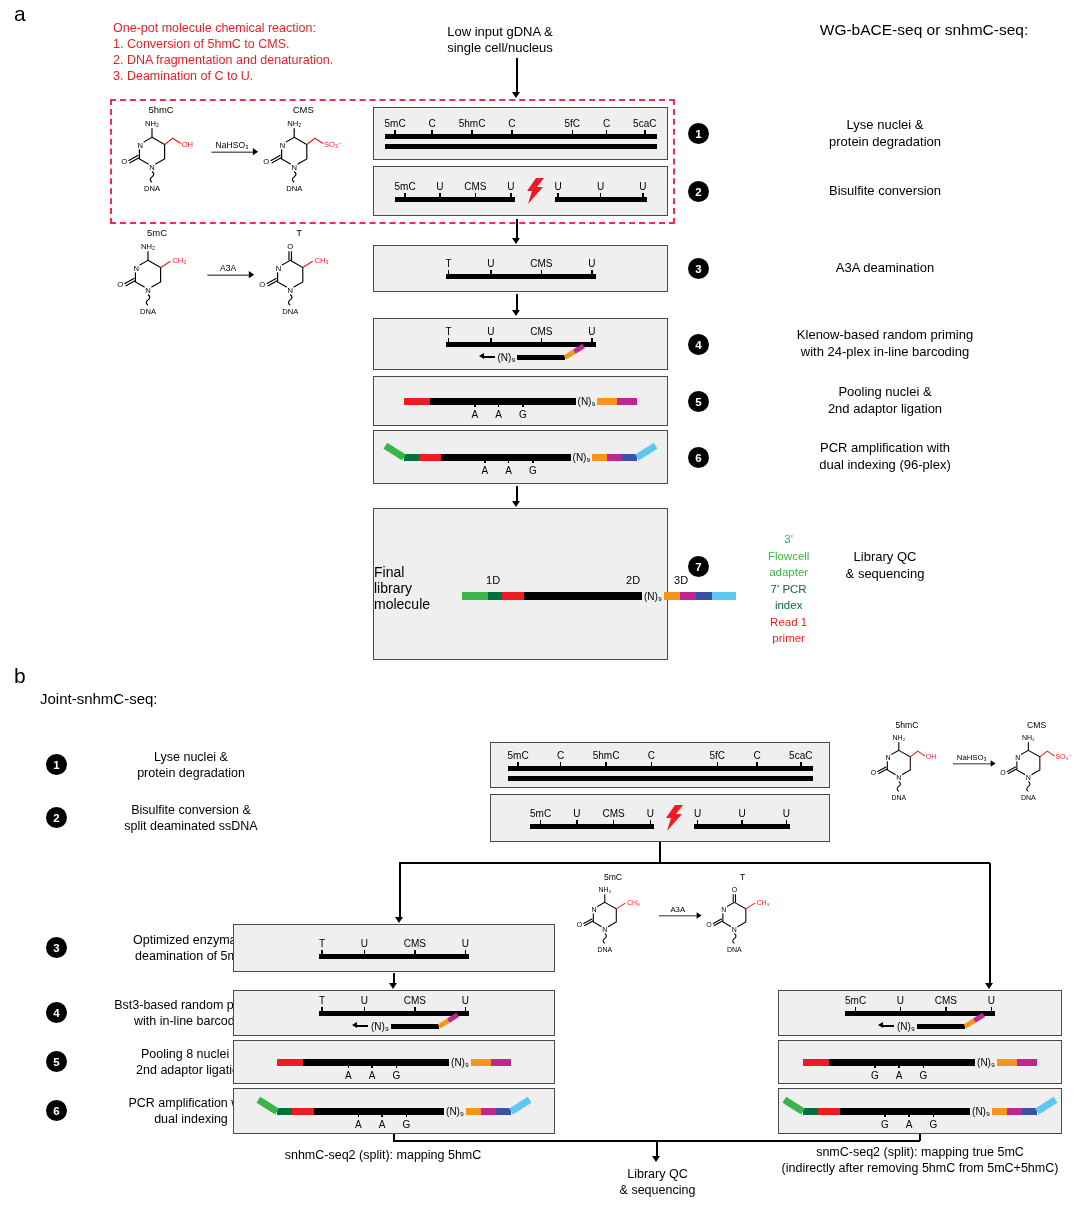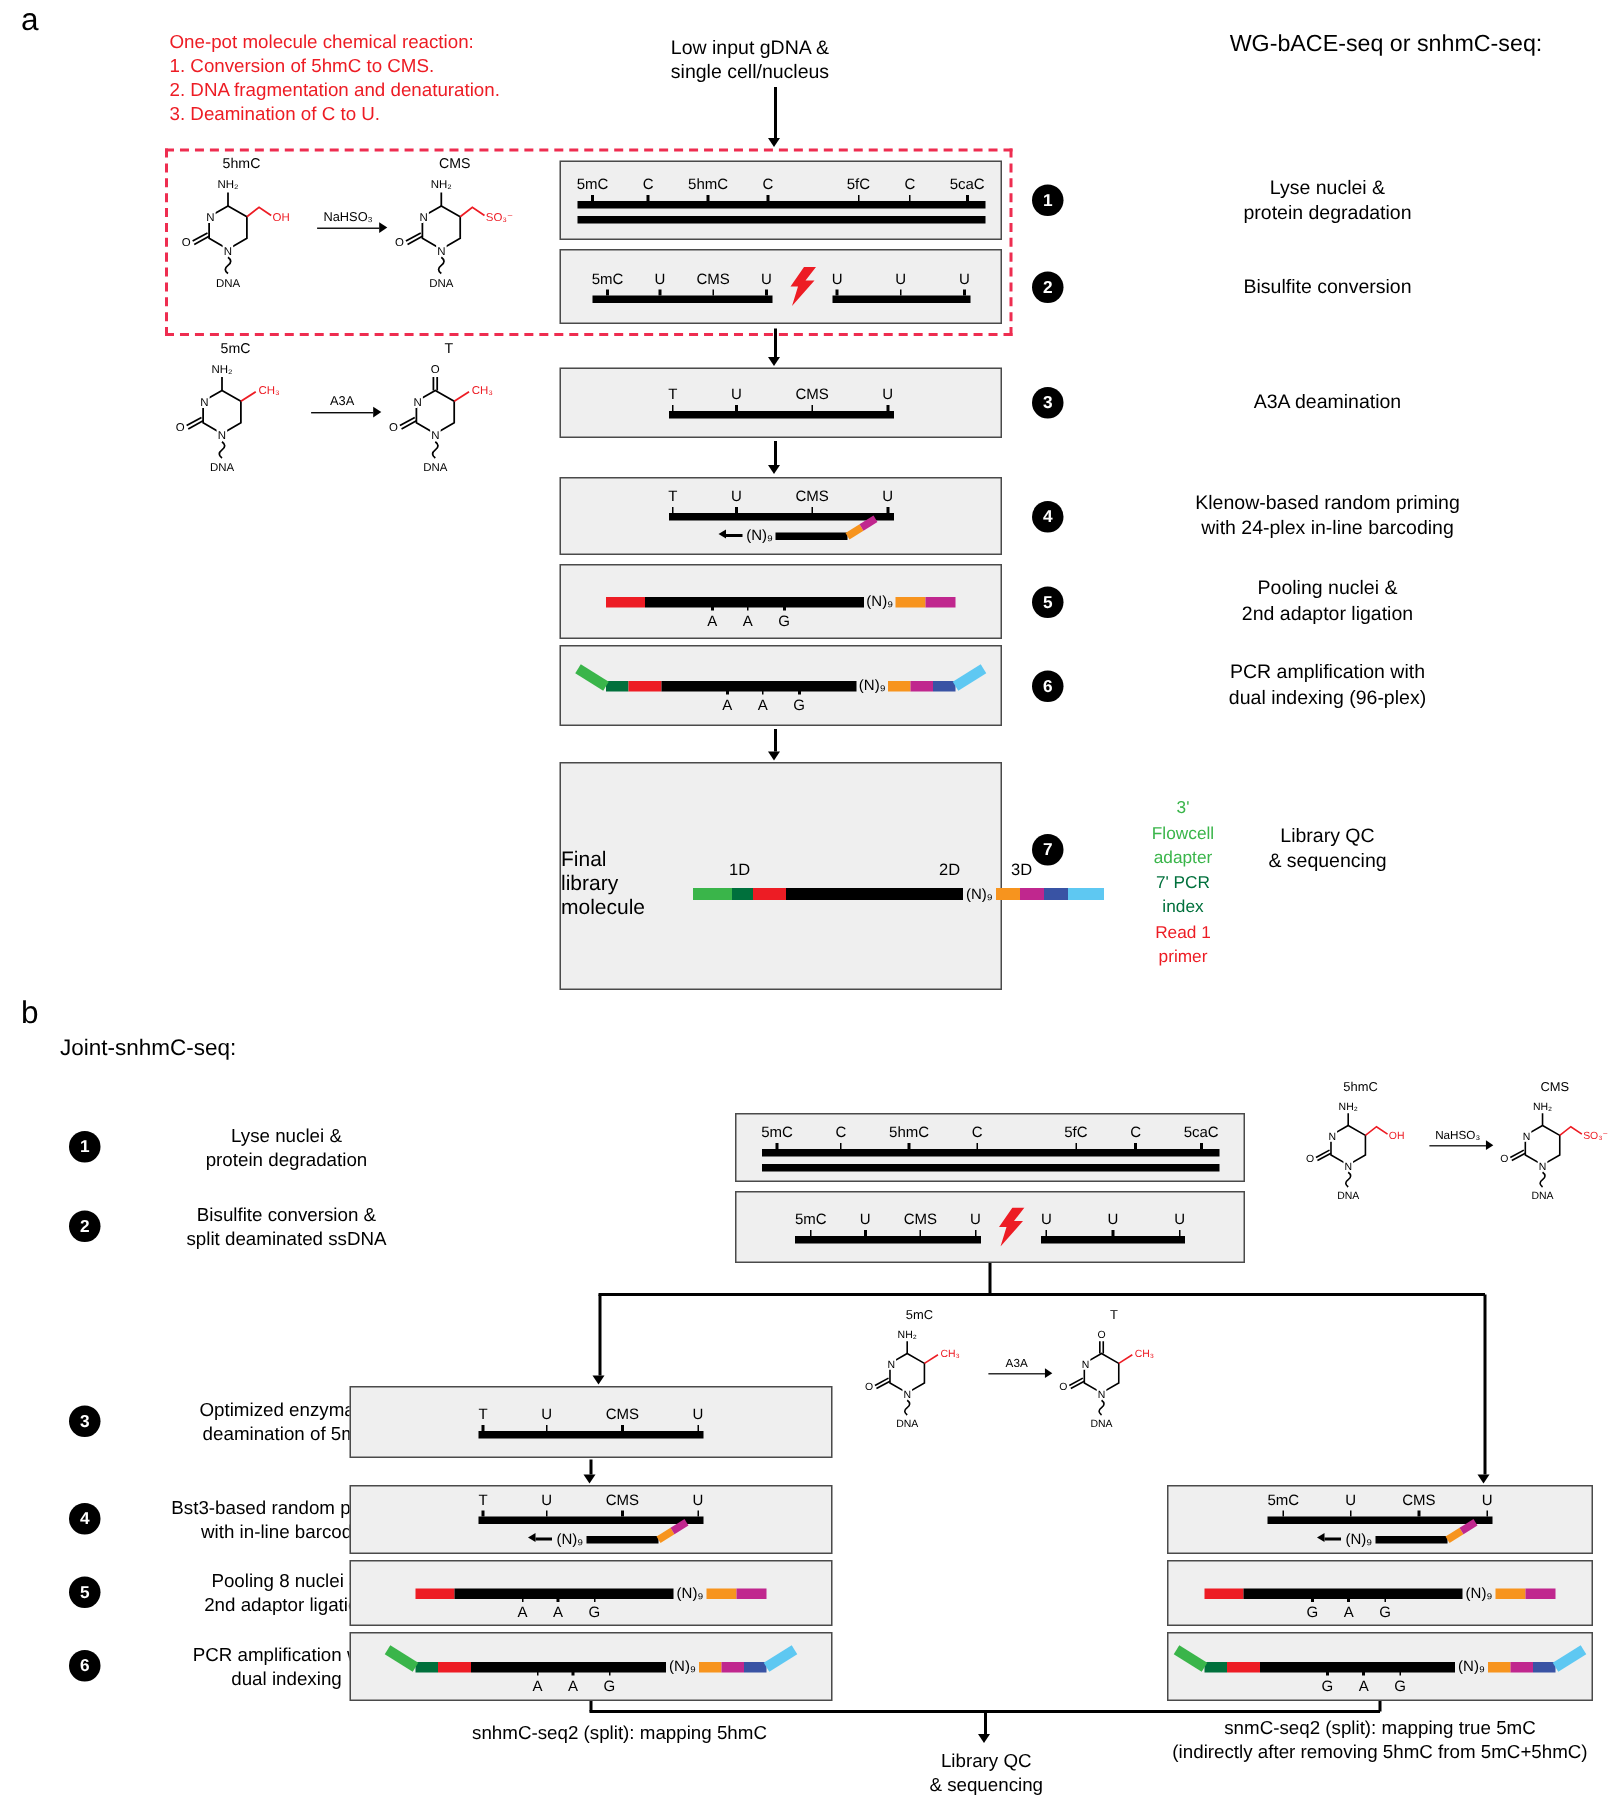--- a/index.html
+++ b/index.html
@@ -656,21 +656,21 @@
         <span>G</span>
       </div>
   </div>
 </div>
 
 <div class="vline" style="left:393px;top:1134px;height:7px"></div>
 <div class="vline" style="left:919px;top:1134px;height:7px"></div>
 <div class="hline" style="left:393px;top:1140px;width:527px"></div>
 <div class="varrow" style="left:656px;top:1141px;height:15px"></div>
 
-<div class="abs small-note ctr" style="left:268px;top:1147px;width:290px">snhmC-seq2 (split): mapping 5hmC</div>
+<div class="abs small-note ctr" style="left:238px;top:1147px;width:290px">snhmC-seq2 (split): mapping 5hmC</div>
 <div class="abs small-note ctr" style="left:770px;top:1144px;width:300px">
   <div>snmC-seq2 (split): mapping true 5mC</div>
   <div>(indirectly after removing 5hmC from 5mC+5hmC)</div>
 </div>
 <div class="abs small-note ctr" style="left:600px;top:1166px;width:115px">
   <div>Library QC</div>
   <div>&amp; sequencing</div>
 </div>
 
 </body></html>

